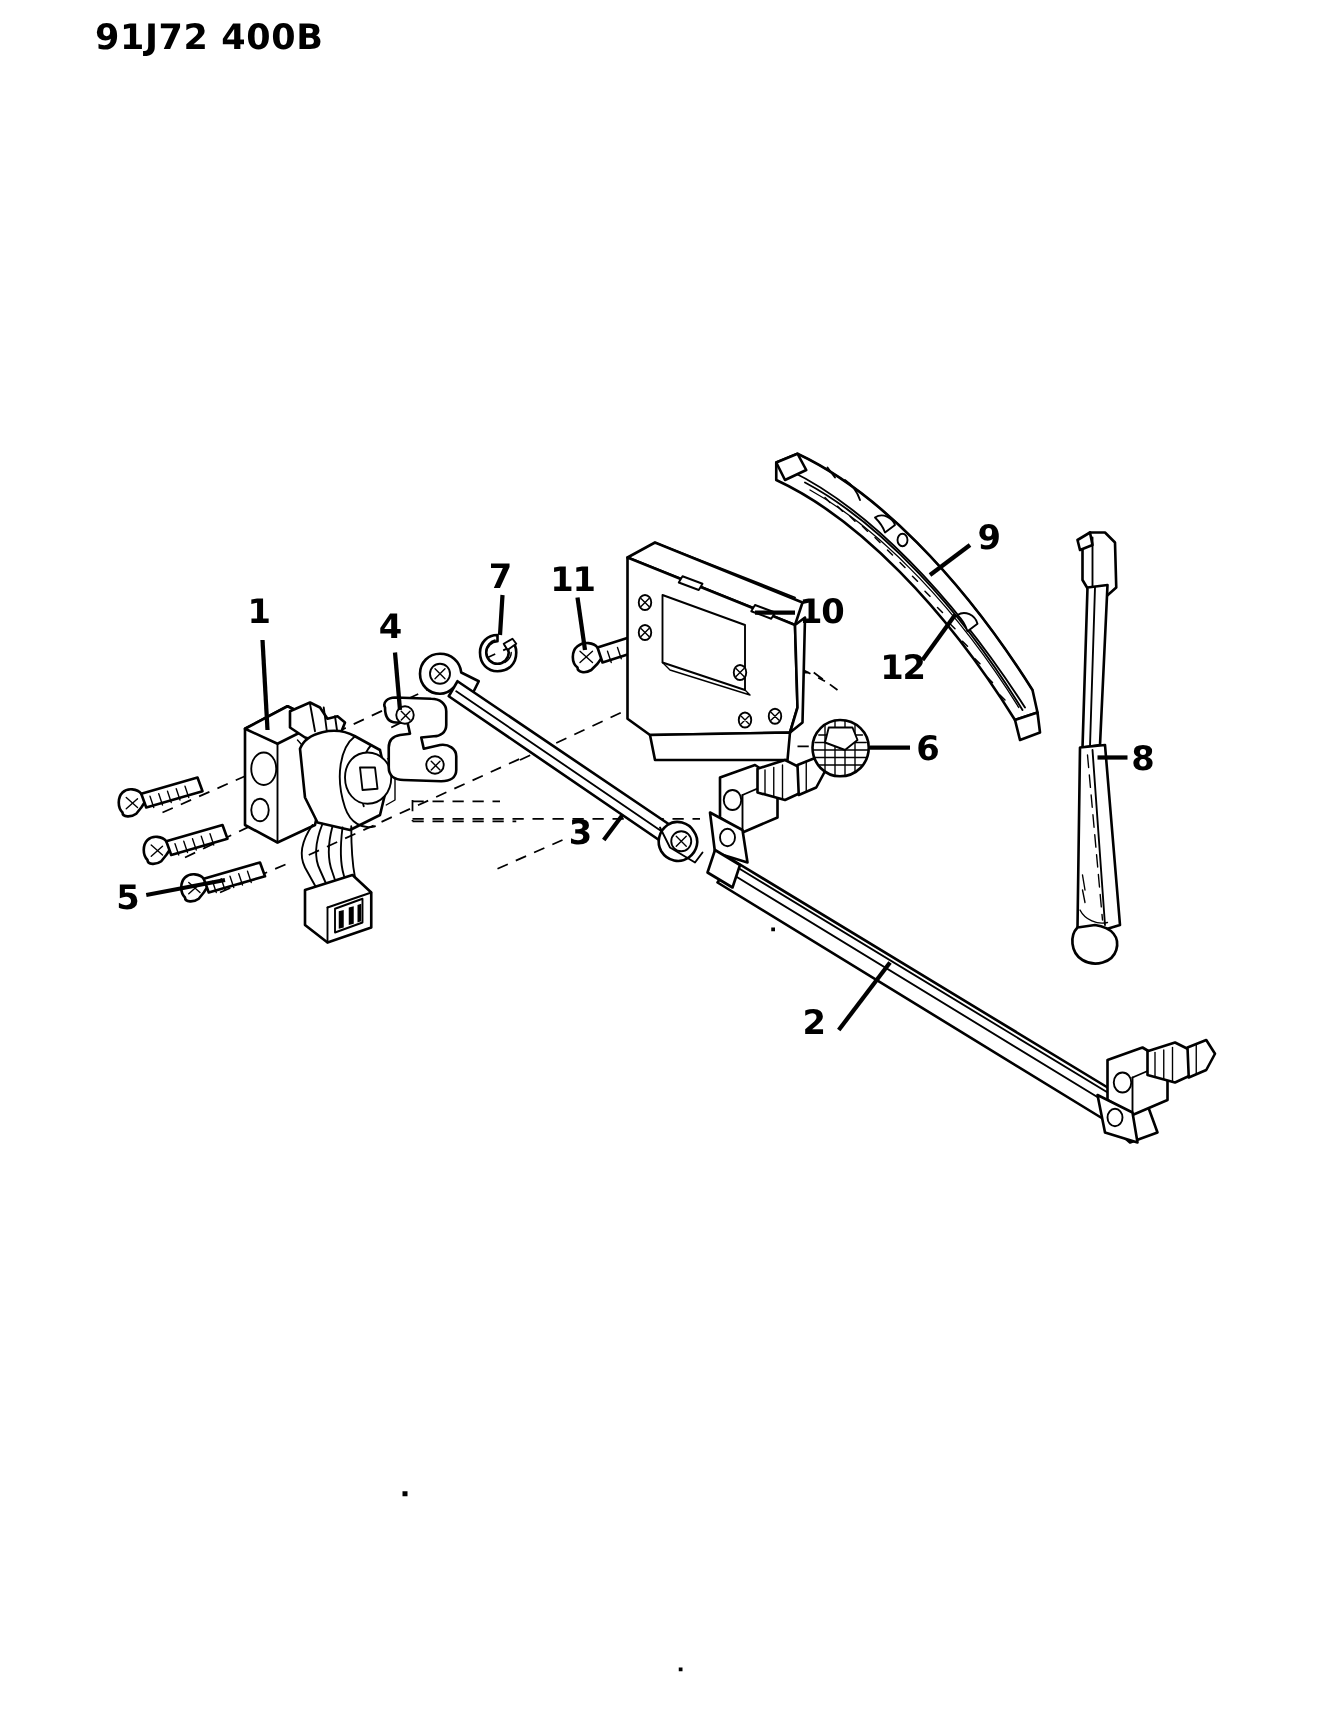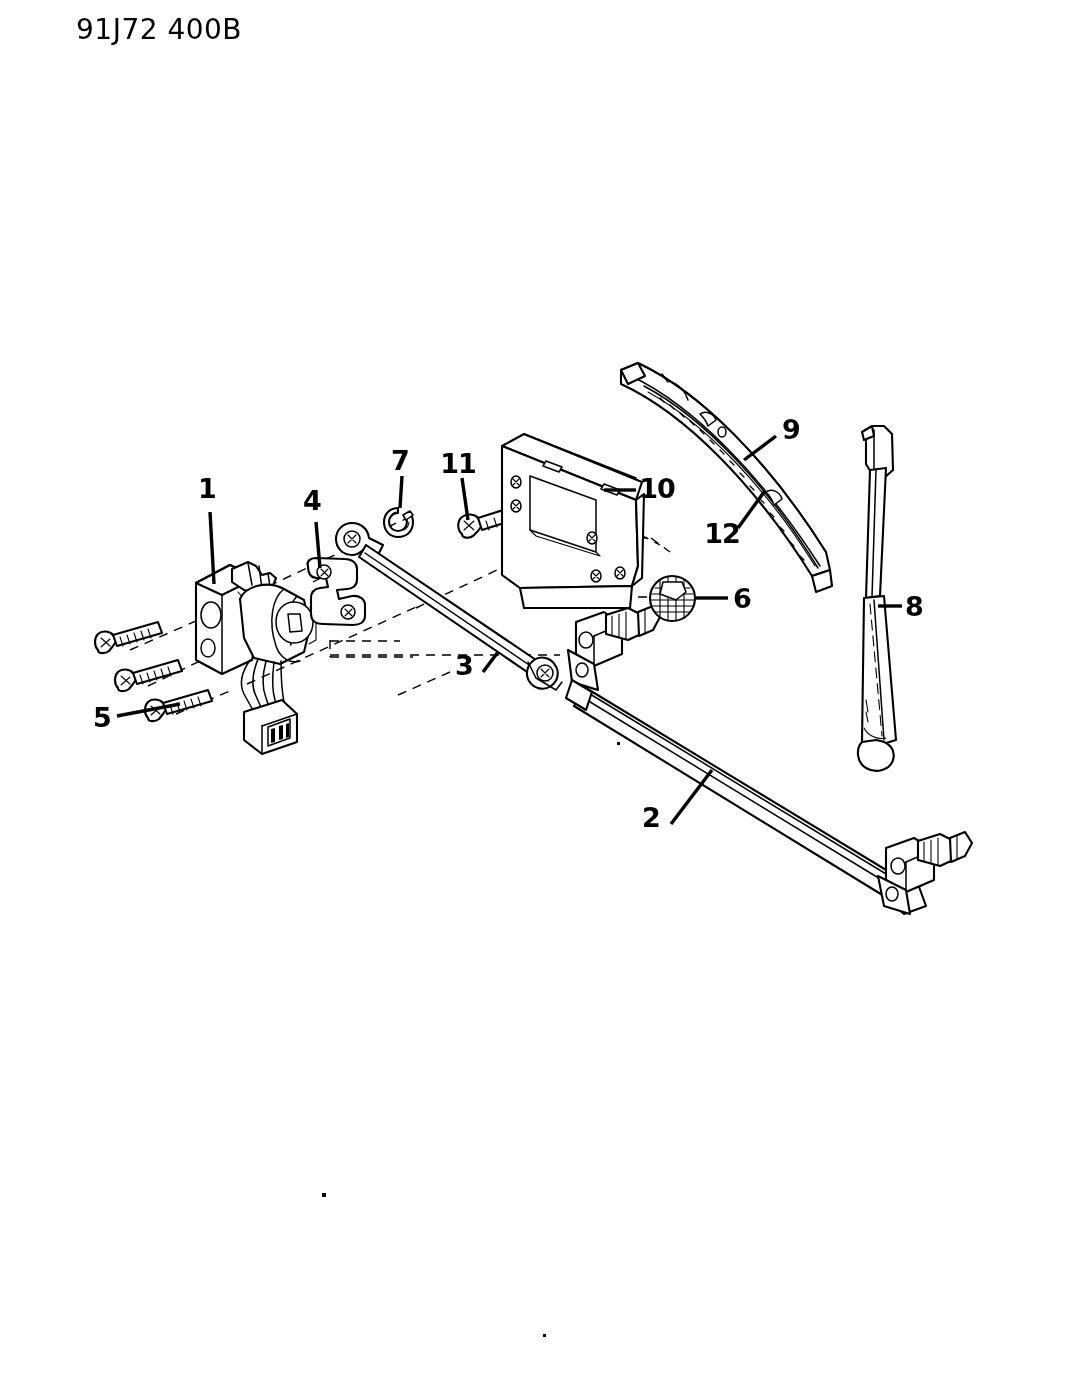--- a/index.html
+++ b/index.html
@@ -25,21 +25,21 @@
     font-weight: bold;
     font-size: 27px;
     fill: #000000;
     letter-spacing: -1px;
   }
   .figure-code {
     position: absolute;
     left: 76px;
     top: 13px;
     font-family: "DejaVu Sans", sans-serif;
-    font-weight: normal;
+    font-weight: bold;
     font-size: 28px;
     letter-spacing: 0.5px;
     color: #000000;
     white-space: pre;
   }
   .ln-thin { fill: none; stroke: #000; stroke-width: 1.5; stroke-linejoin: round; stroke-linecap: round; }
   .ln-hair { fill: none; stroke: #000; stroke-width: 1.1; stroke-linejoin: round; stroke-linecap: round; }
   .fillw { fill: #ffffff; stroke: #000; stroke-width: 2.1; stroke-linejoin: round; stroke-linecap: round; }
   .fillw-thin { fill: #ffffff; stroke: #000; stroke-width: 1.5; stroke-linejoin: round; stroke-linecap: round; }
   .fillk { fill: #000000; stroke: none; }

